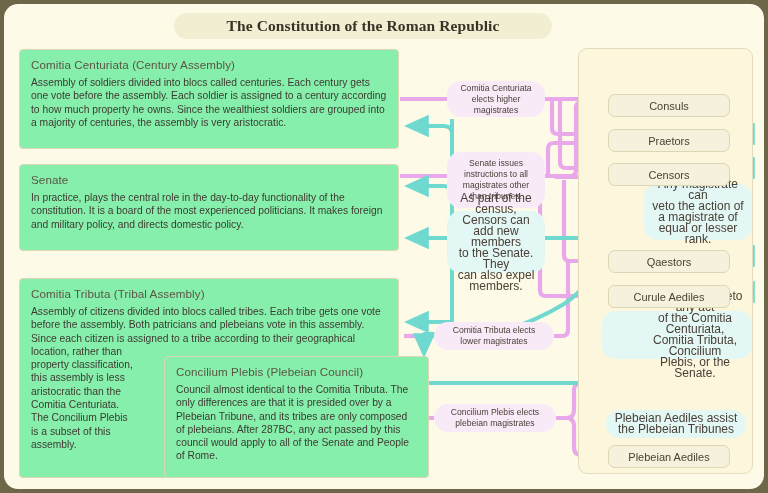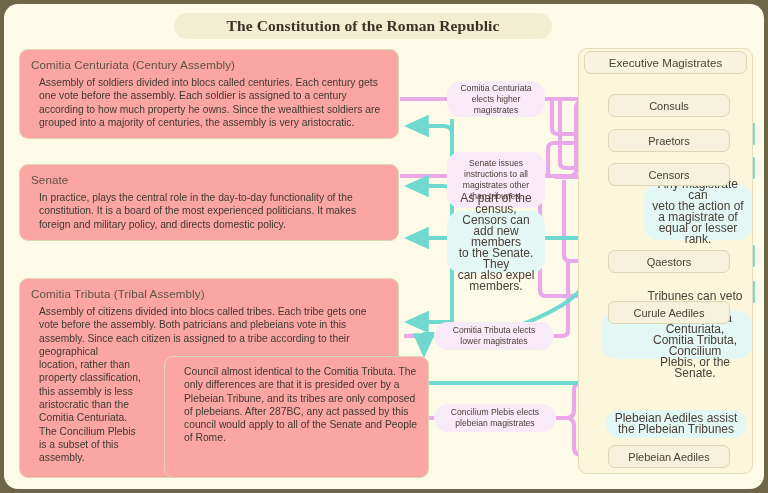--- a/index.html
+++ b/index.html
@@ -44,37 +44,36 @@
     font-family: "Liberation Serif", serif;
     font-weight: bold;
     font-size: 15.5px;
     color: #3a3226;
     letter-spacing: .1px;
   }
 
   
   .card {
     position: absolute;
-    background: #fca5a5;
+    background: #86efac;
     border: 1px solid #ddd6b4;
-    border-radius: 9px;
-    padding: 8px 11px 9px 11px;
+    border-radius: 4px;
+    padding: 8px 11px 19px 11px;
   }
   .card .card-title {
     font-size: 11.6px;
     color: #5c5444;
     margin-bottom: 5px;
     letter-spacing: .1px;
   }
   .card .card-body {
     font-size: 10.3px;
     color: #3e3a31;
     line-height: 13.3px;
     white-space: pre-line;
-    margin-left: 8px;
   }
   #card-centuriata { left: 15px;  top: 45px;  width: 380px; }
   #card-senate     { left: 15px;  top: 160px; width: 380px; }
   #card-tributa    { left: 15px;  top: 274px; width: 380px; height: 200px; }
   #card-plebis     { left: 160px; top: 352px; width: 265px; height: 122px; z-index: 6; }
 
   
   #mag-panel {
     position: absolute;
     left: 574px; top: 44px;
@@ -102,21 +101,21 @@
     border: 1px solid #ddd6b4;
     border-radius: 7px;
     display: flex; align-items: center; justify-content: center;
     font-size: 11px; color: #4a4335;
     z-index: 5;
   }
   #mag-consuls  { top: 90px;  }
   #mag-praetors { top: 125px; }
   #mag-censors  { top: 159px; }
   #mag-qaestors { top: 246px; }
-  #mag-aediles  { top: 297px; border-radius: 6px; }
+  #mag-aediles  { top: 281px; border-radius: 6px; }
   #mag-tribunes { top: 369px; }
   #mag-plebaed  { top: 441px; }
 
   
   .plabel {
     position: absolute;
     background: #f9eaf8;
     border-radius: 14px;
     display: flex; align-items: center; justify-content: center;
     text-align: center;
@@ -243,25 +242,25 @@
 property classification,
 this assembly is less
 aristocratic than the
 Comitia Centuriata.
 The Concilium Plebis
 is a subset of this
 assembly.</div>
     </div>
 
     <div id="card-plebis" class="card">
+      <div class="card-title">Concilium Plebis (Plebeian Council)</div>
       <div class="card-body">Council almost identical to the Comitia Tributa. The only differences are that it is presided over by a Plebeian Tribune, and its tribes are only composed of plebeians.  After 287BC, any act passed by this council would apply to all of the Senate and People of Rome.</div>
     </div>
 
     <div id="mag-panel"></div>
-    <div id="mag-header">Executive Magistrates</div>
 
     <div id="mag-consuls" class="mag">Consuls</div>
     <div id="mag-praetors" class="mag">Praetors</div>
     <div id="mag-censors" class="mag">Censors</div>
     <div id="mag-qaestors" class="mag">Qaestors</div>
     <div id="mag-aediles" class="mag">Curule Aediles</div>
     <div id="mag-plebaed" class="mag">Plebeian Aediles</div>
 
     <div id="lbl-cc-elects" class="plabel">Comitia Centuriata
 elects higher

